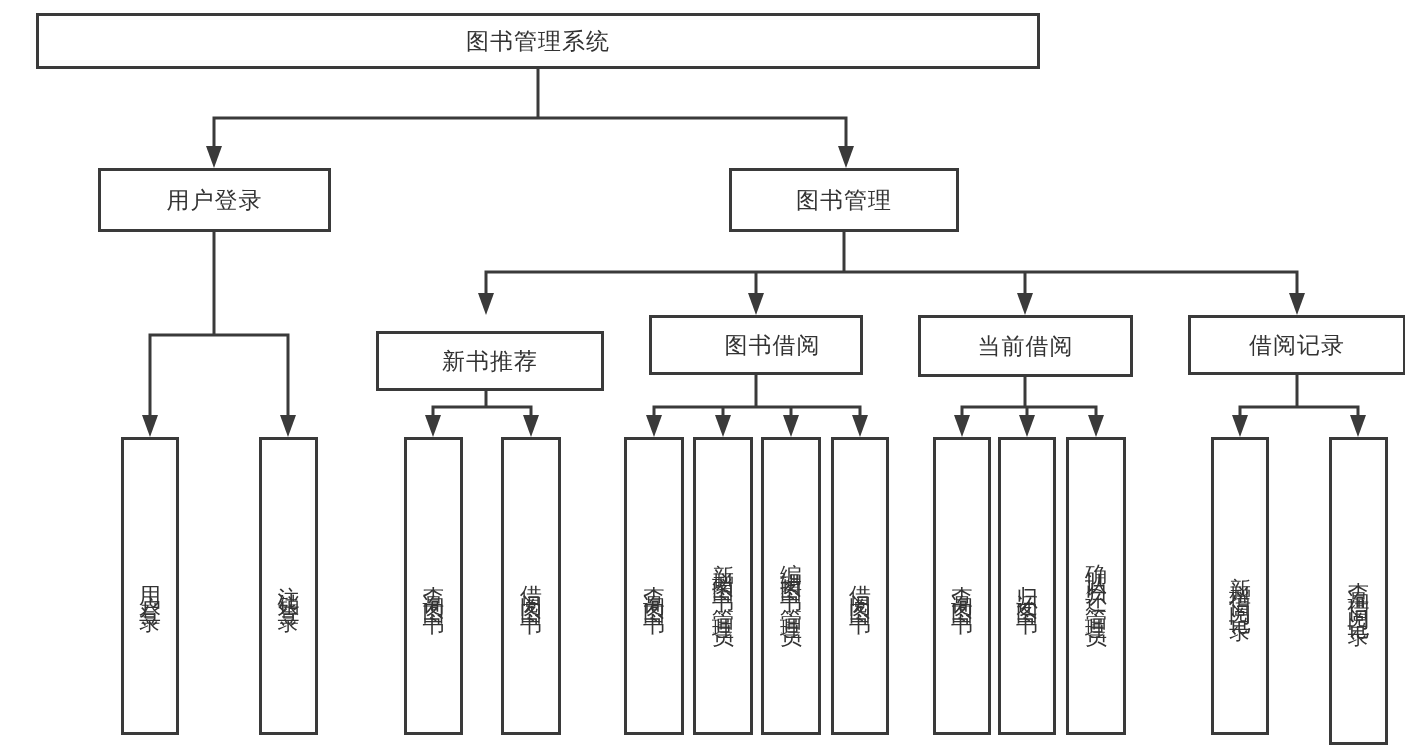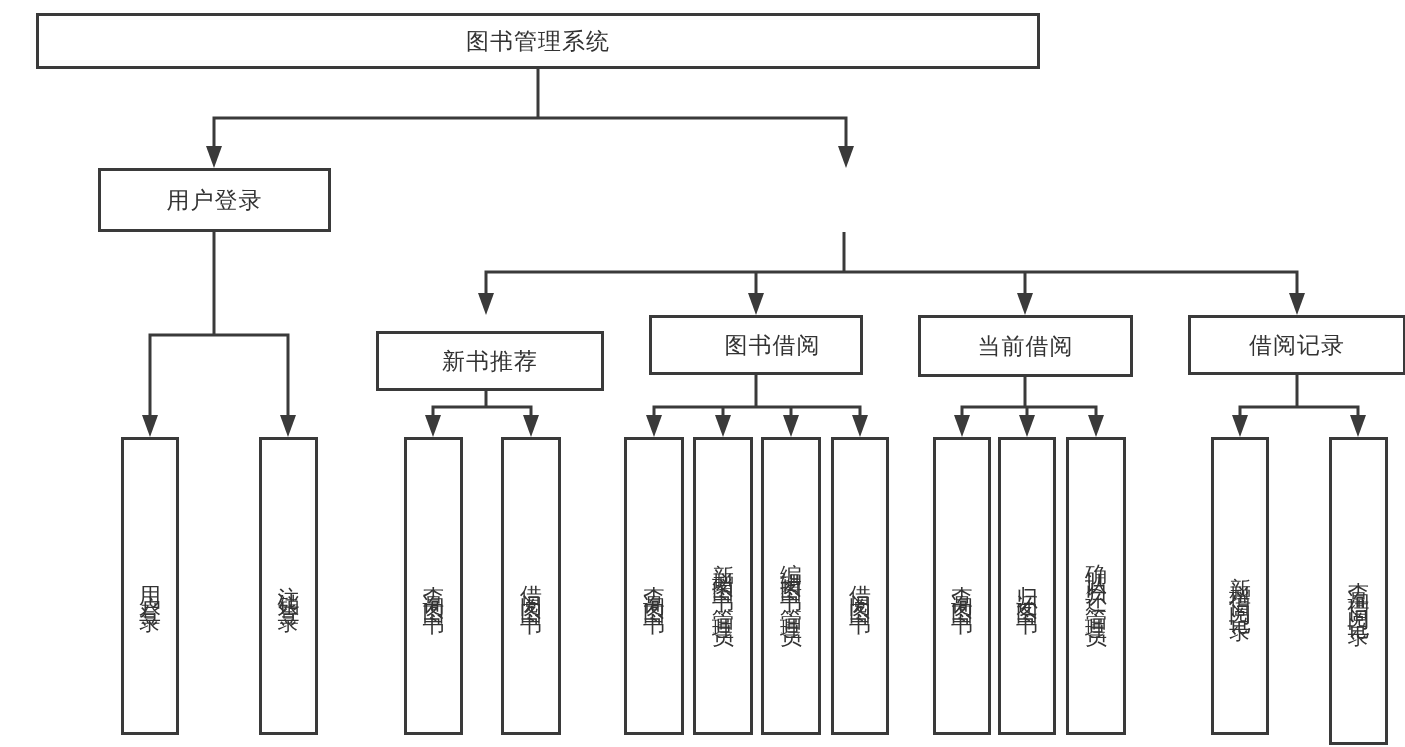--- a/index.html
+++ b/index.html
@@ -116,20 +116,21 @@
       <polygon points="1003,415 1019,415 1011,437"></polygon>
       <polygon points="1072,415 1088,415 1080,437"></polygon>
       <polygon points="1216,415 1232,415 1224,437"></polygon>
       <polygon points="1334,415 1350,415 1342,437"></polygon>
     </g>
   </svg>
 
   <div class="node hbox n-root">图书管理系统</div>
 
   <div class="node hbox n-user-login">用户登录</div>
+  <div class="node hbox n-book-mgmt">图书管理</div>
 
   <div class="node hbox n-new-book">新书推荐</div>
   <div class="node hbox n-book-borrow">图书借阅</div>
   <div class="node hbox n-cur-borrow">当前借阅</div>
   <div class="node hbox n-borrow-rec">借阅记录</div>
 
   <div class="node vbox lf lf-ul1">用户登录</div>
   <div class="node vbox lf lf-ul2">注销登录</div>
 
   <div class="node vbox lf lf-nb1">查询图书</div>

